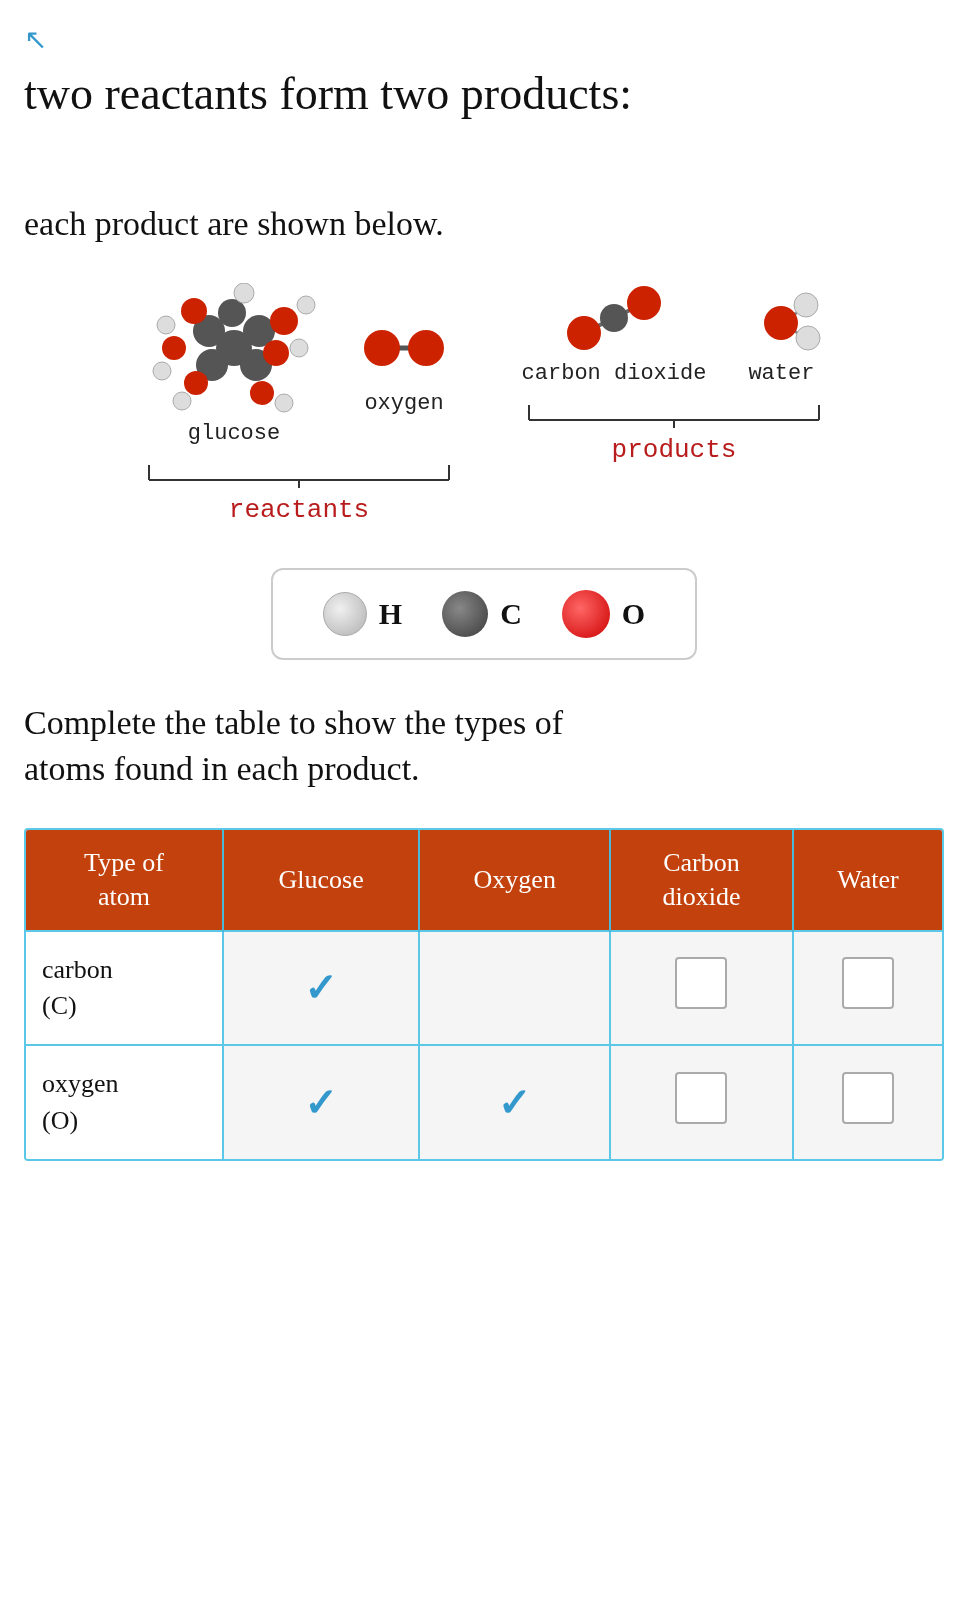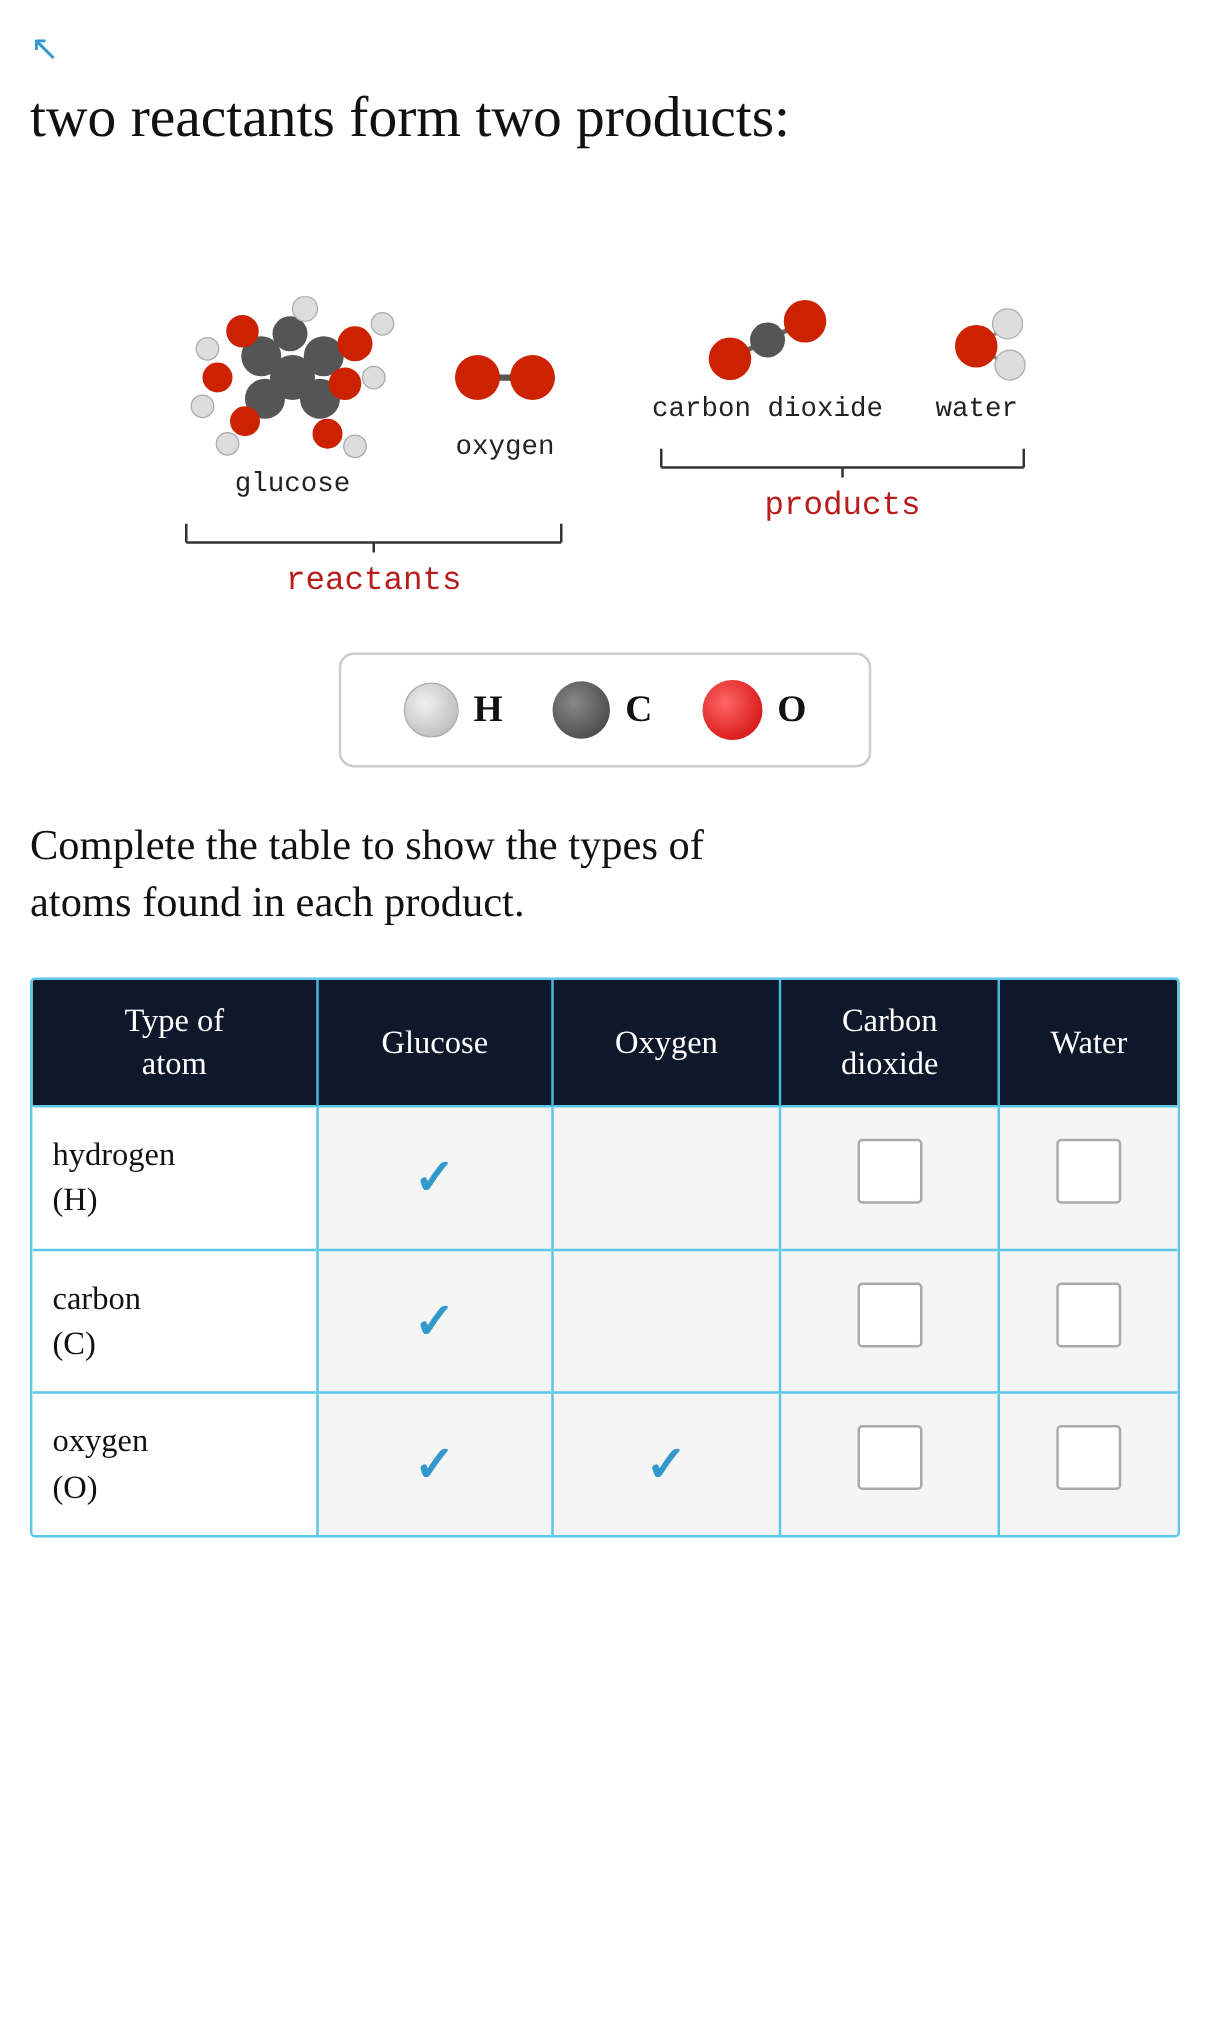--- a/index.html
+++ b/index.html
@@ -123,21 +123,21 @@
       border-radius: 4px;
       overflow: hidden;
     }
 
     table {
       width: 100%;
       border-collapse: collapse;
     }
 
     thead tr {
-      background: #0f172a;
+      background: #c2410c;
     }
 
     thead th {
       color: #fff;
       font-size: 26px;
       font-weight: normal;
       padding: 16px 8px;
       text-align: center;
       border-right: 2px solid #4ab8d8;
       line-height: 1.3;
@@ -184,20 +184,21 @@
 <body>
 
 <div class="back-arrow">↖</div>
 
 <div class="intro-text">
   <span>two reactants form two products:</span><br>
 </div>
 
 <div class="instruction-text">
   <br>
+  <span>each product are shown below.</span>
 </div>
 
 <div class="diagram-area">
 
   <div class="reactants-group">
     <div class="molecules-row">
 
       <div class="molecule">
         <svg width="180" height="130">
 
@@ -314,27 +315,20 @@
 atom</th>
         <th>Glucose</th>
         <th>Oxygen</th>
         <th style="white-space:pre-line;">Carbon
 dioxide</th>
         <th>Water</th>
       </tr>
     </thead>
     <tbody>
 
-      <tr>
-        <td>hydrogen<br>(H)</td>
-        <td><span class="checkmark">✓</span></td>
-        <td></td>
-        <td><span class="checkbox"></span></td>
-        <td><span class="checkbox"></span></td>
-      </tr>
 
       <tr>
         <td>carbon<br>(C)</td>
         <td><span class="checkmark">✓</span></td>
         <td></td>
         <td><span class="checkbox"></span></td>
         <td><span class="checkbox"></span></td>
       </tr>
 
       <tr>

